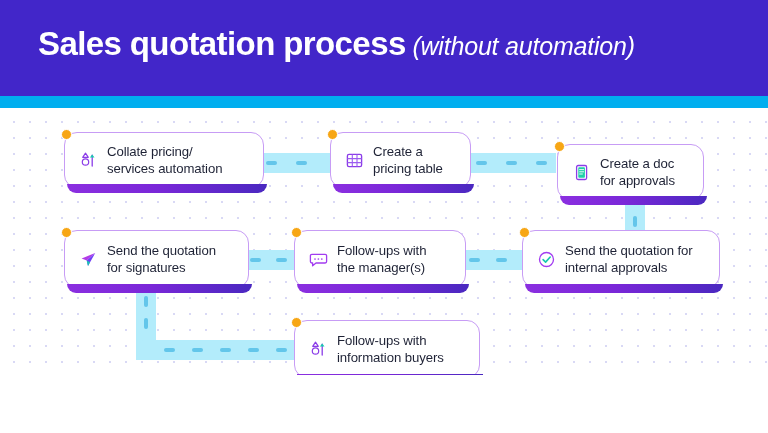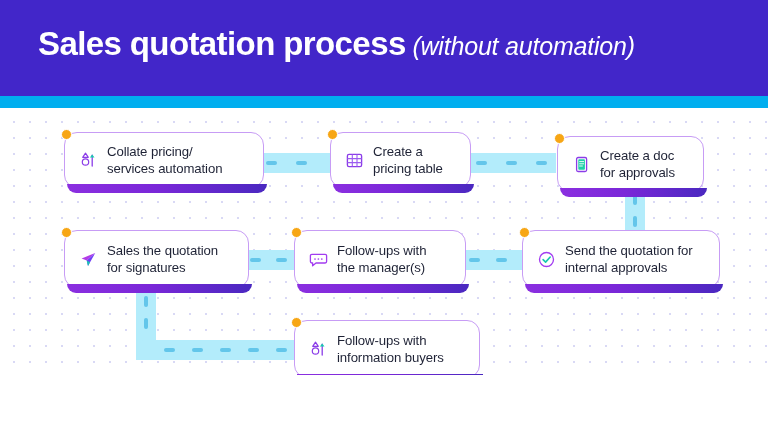--- a/index.html
+++ b/index.html
@@ -265,21 +265,21 @@
           <rect x="3.4" y="4.4" width="14.2" height="12.2" rx="1.6" fill="none" stroke="#8b3ce8" stroke-width="1.35"></rect>
           <path d="M3.4 8.6 H17.6 M3.4 12.6 H17.6 M8.3 4.4 V16.6 M13.0 4.4 V16.6" stroke="#9c5cf0" stroke-width="1.1"></path>
         </svg>
       </span>
       <span class="label">
         <span>Create a</span><br>
         <span>pricing table</span>
       </span>
     </div>
 
-    <div class="node" style="left:557px; top:28px; width:147px; height:56px;">
+    <div class="node" style="left:557px; top:36px; width:147px; height:56px;">
       <span class="under"></span>
       <span class="dot"></span>
       <span class="icon">
         <svg width="21" height="21" viewBox="0 0 21 21">
           <rect x="5.6" y="3.5" width="10" height="14" rx="1.5" fill="none" stroke="#8b3ce8" stroke-width="1.3"></rect>
           <rect x="7.3" y="5.3" width="6.6" height="10.4" rx="0.8" fill="#1fd0a8"></rect>
           <path d="M8.6 7.6 H12.6 M8.6 9.8 H12.6 M8.6 12.0 H11.4" stroke="#ffffff" stroke-width="0.9" stroke-linecap="round"></path>
         </svg>
       </span>
       <span class="label">
@@ -292,21 +292,21 @@
       <span class="under"></span>
       <span class="dot"></span>
       <span class="icon">
         <svg width="21" height="21" viewBox="0 0 21 21">
           <path d="M17.2 4.0 L3.6 9.4 L8.7 11.6 Z" fill="#b23ce8"></path>
           <path d="M17.2 4.0 L8.7 11.6 L10.0 17.0 Z" fill="#6f3ff5"></path>
           <path d="M8.7 11.6 L10.0 17.0 L12.0 13.2 Z" fill="#17c9b0"></path>
         </svg>
       </span>
       <span class="label">
-        <span>Sales the quotation</span><br>
+        <span>Send the quotation</span><br>
         <span>for signatures</span>
       </span>
     </div>
 
     <div class="node" style="left:294px; top:122px; width:172px; height:58px;">
       <span class="under"></span>
       <span class="dot"></span>
       <span class="icon">
         <svg width="21" height="21" viewBox="0 0 21 21">
           <path d="M3.8 5.4 H17.2 A1.4 1.4 0 0 1 18.6 6.8 V12.6 A1.4 1.4 0 0 1 17.2 14.0 H8.0 L4.6 16.8 V14.0 H3.8 A1.4 1.4 0 0 1 2.4 12.6 V6.8 A1.4 1.4 0 0 1 3.8 5.4 Z" fill="none" stroke="#a23cf0" stroke-width="1.3" stroke-linejoin="round"></path>

